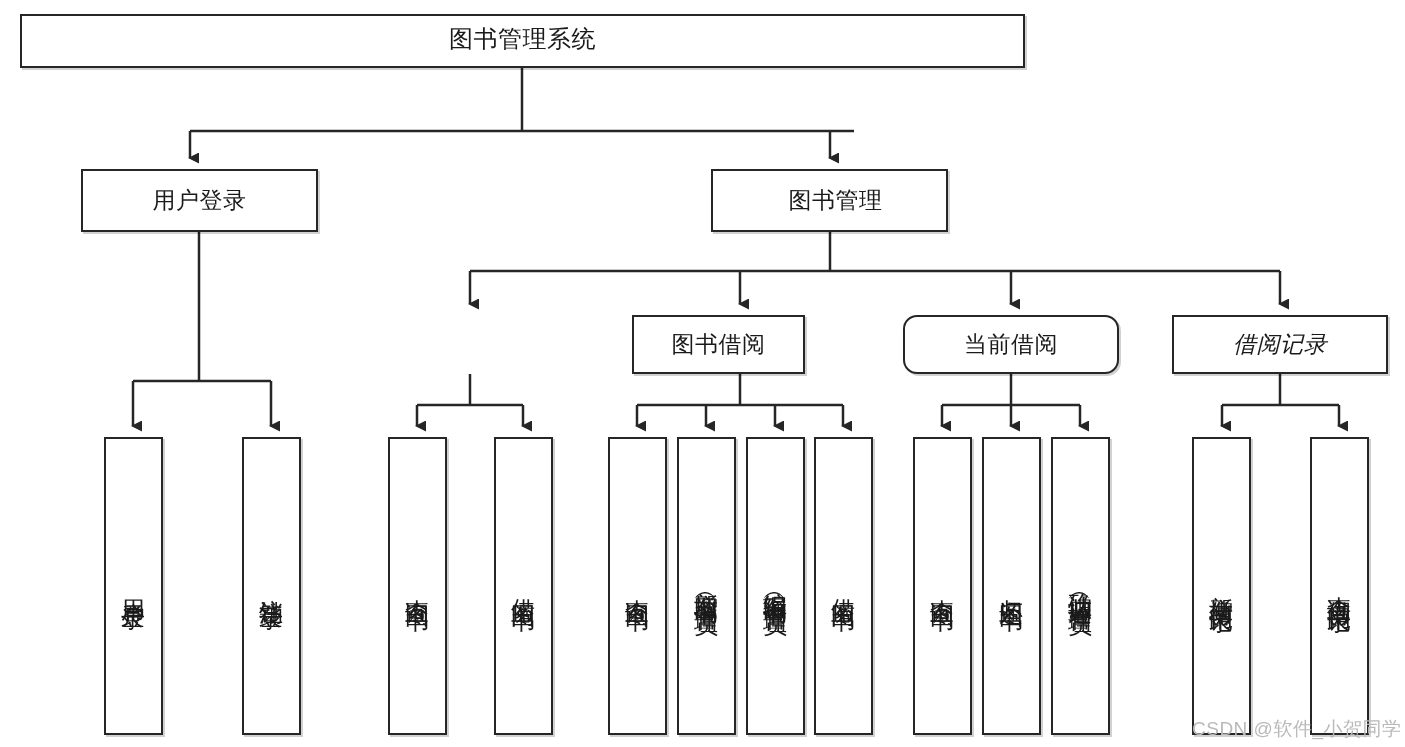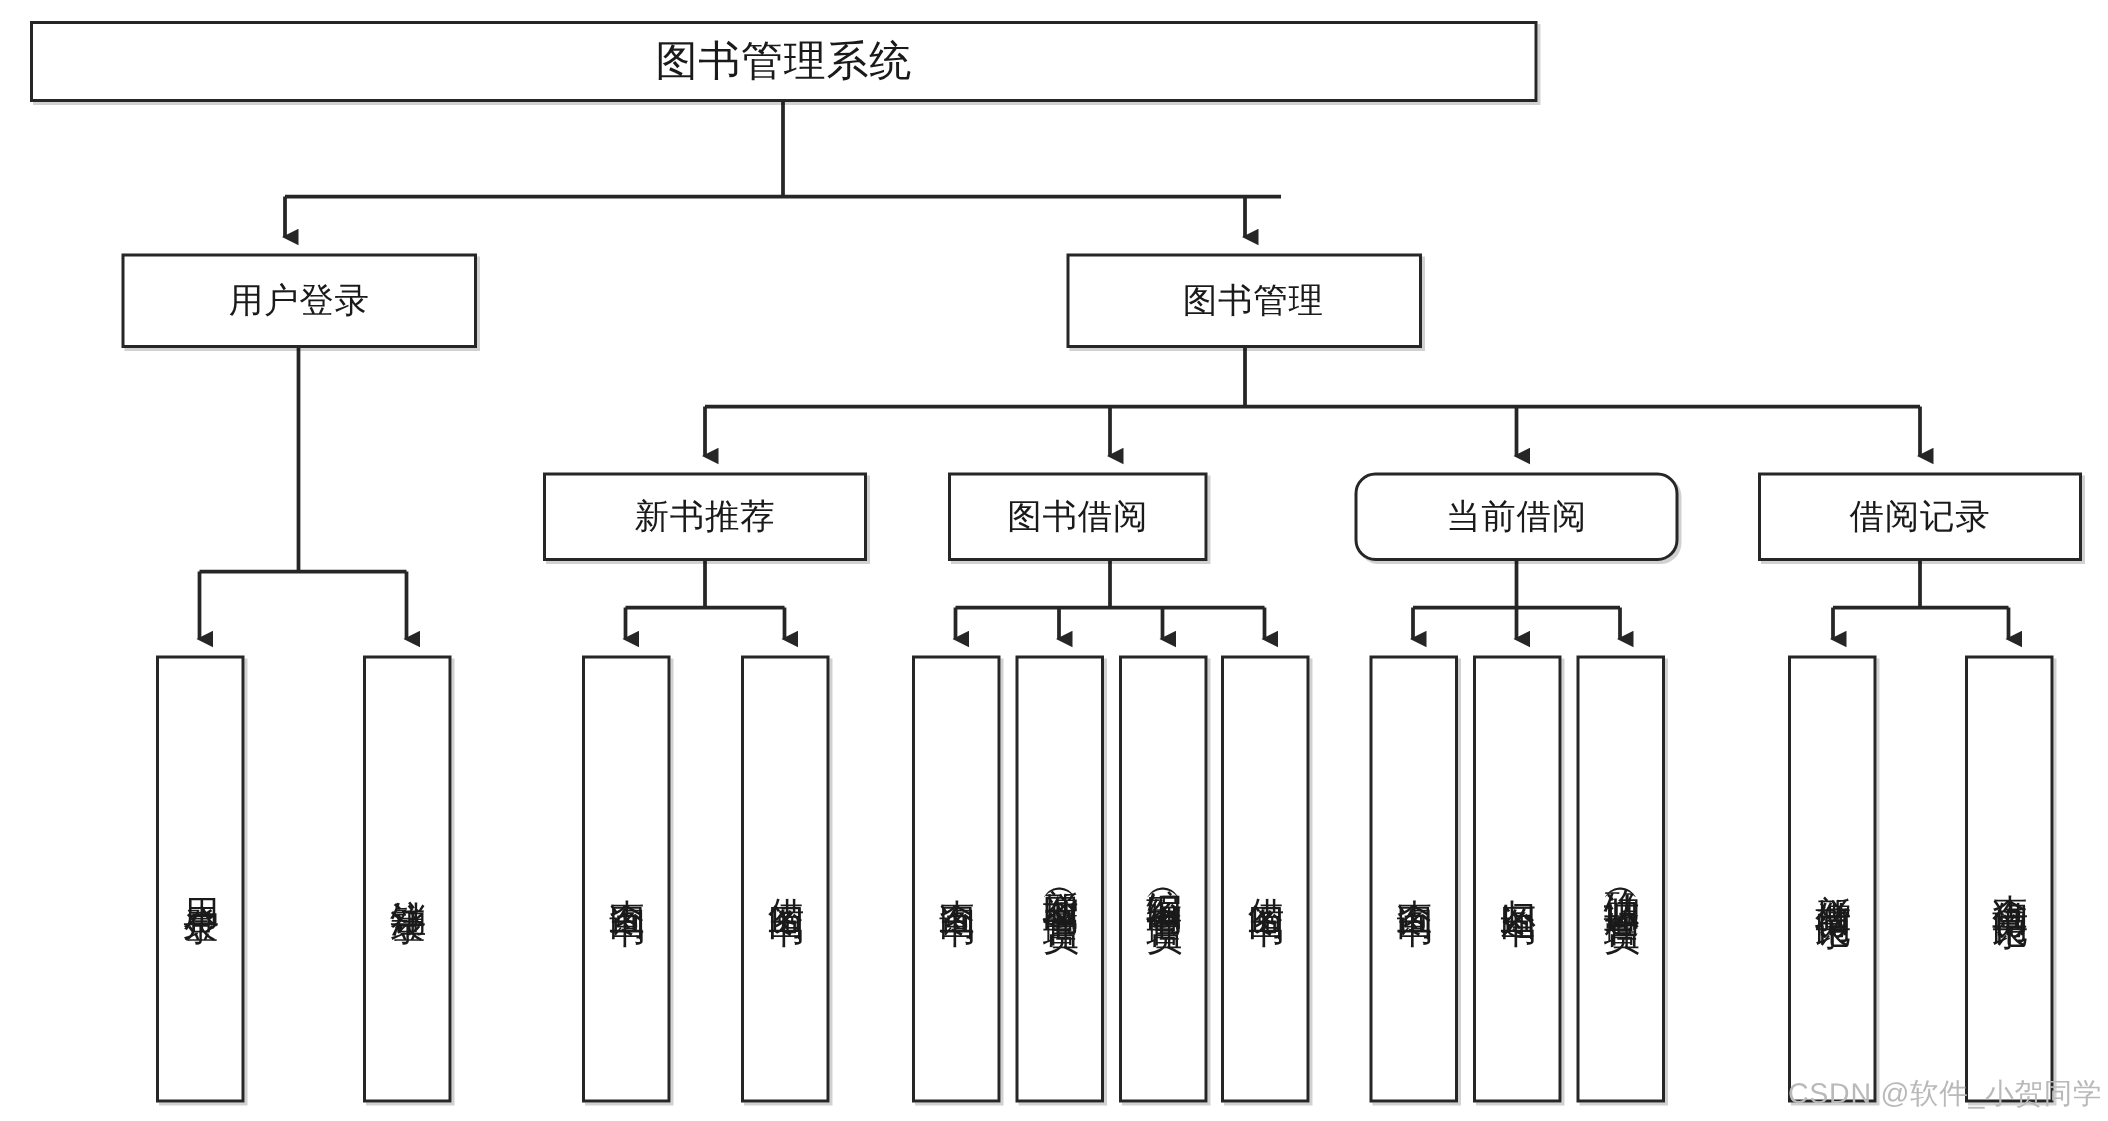--- a/index.html
+++ b/index.html
@@ -40,21 +40,22 @@
     letter-spacing: 0.5px;
     line-height: 1.15;
     white-space: nowrap;
     text-align: center;
   }
   
   .node.h .label {
     font-size: 23px;
   }
   .node.root .label {
-    font-size: 28px;
+    font-size: 24px;
+    font-family: Liberation Mono, monospace;
   }
   
   .node.v {
     align-items: center;
     justify-content: center;
   }
   .node.v .label {
     writing-mode: vertical-rl;
     text-orientation: upright;
     font-size: 24px;
@@ -130,30 +131,27 @@
     <span class="label">图书管理系统</span>
   </div>
 
   <div class="node h" style="left:81px; top:169px; width:237px; height:63px;">
     <span class="label">用户登录</span>
   </div>
   <div class="node h" style="left:711px; top:169px; width:237px; height:63px;padding-left:12px;">
     <span class="label">图书管理</span>
   </div>
 
-  <div class="node h" style="left:362px; top:315px; width:216px; height:59px;">
-    <span class="label">新书推荐</span>
-  </div>
   <div class="node h" style="left:632px; top:315px; width:173px; height:59px;">
     <span class="label">图书借阅</span>
   </div>
   <div class="node h" style="left:903px; top:315px; width:216px; height:59px;border-radius:14px;">
     <span class="label">当前借阅</span>
   </div>
-  <div class="node h" style="left:1172px; top:315px; width:216px; height:59px;">
+  <div class="node h" style="left:1172px; top:315px; width:216px; height:59px;font-style:italic;">
     <span class="label">借阅记录</span>
   </div>
 
   <div class="node v" style="left:104px; top:437px; width:59px; height:298px;">
     <span class="label">用户登录</span>
   </div>
   <div class="node v" style="left:242px; top:437px; width:59px; height:298px;">
     <span class="label">注销登录</span>
   </div>
 

